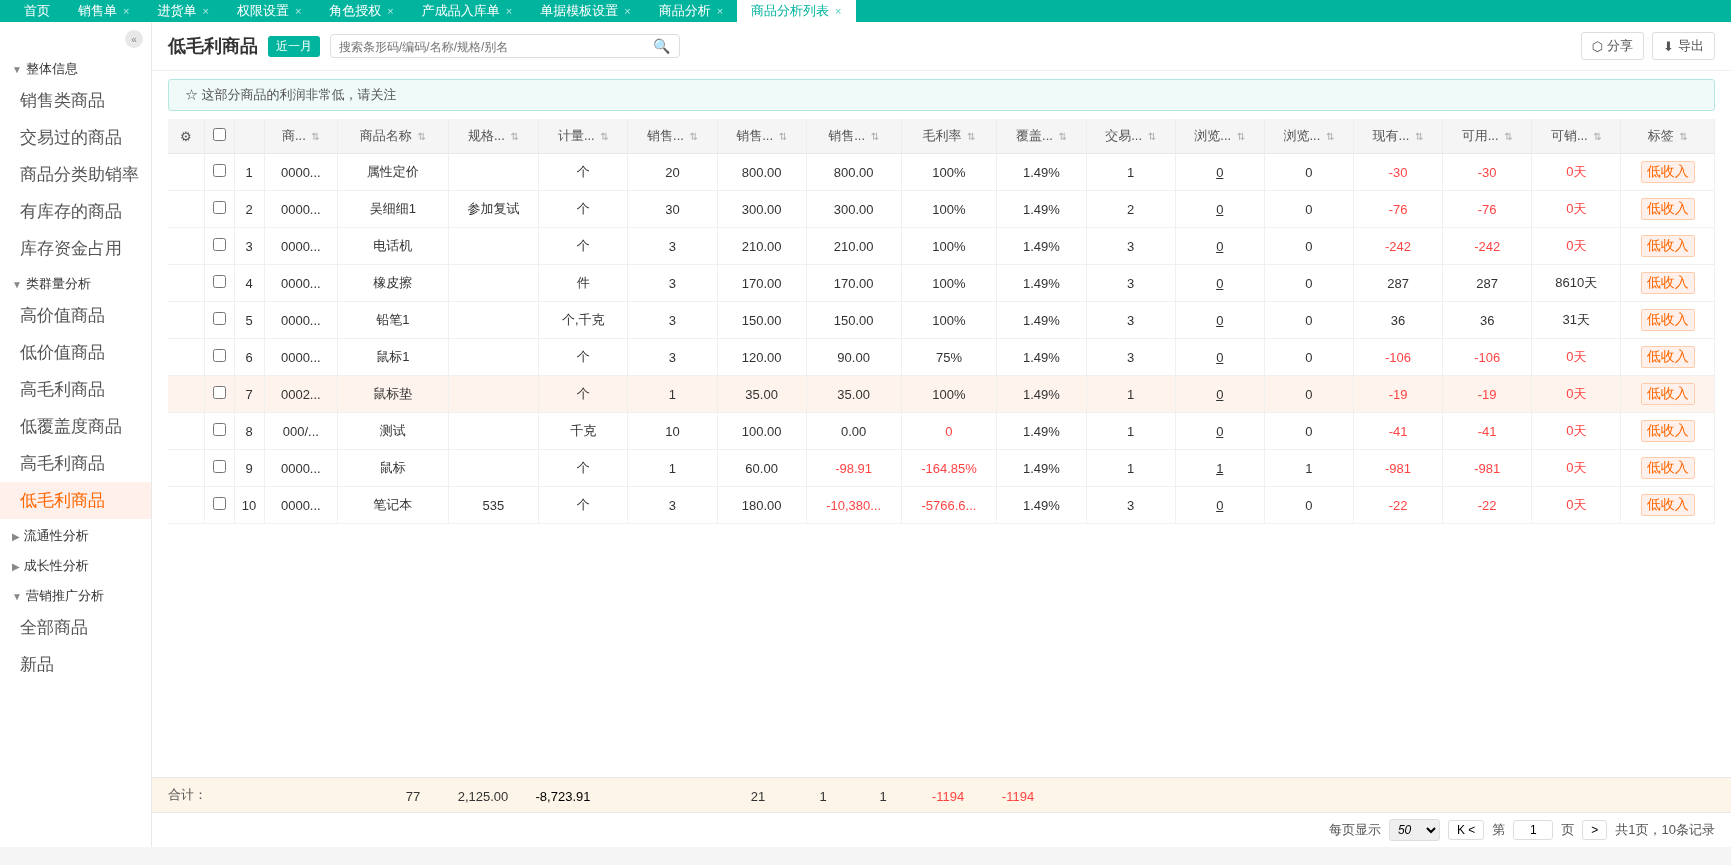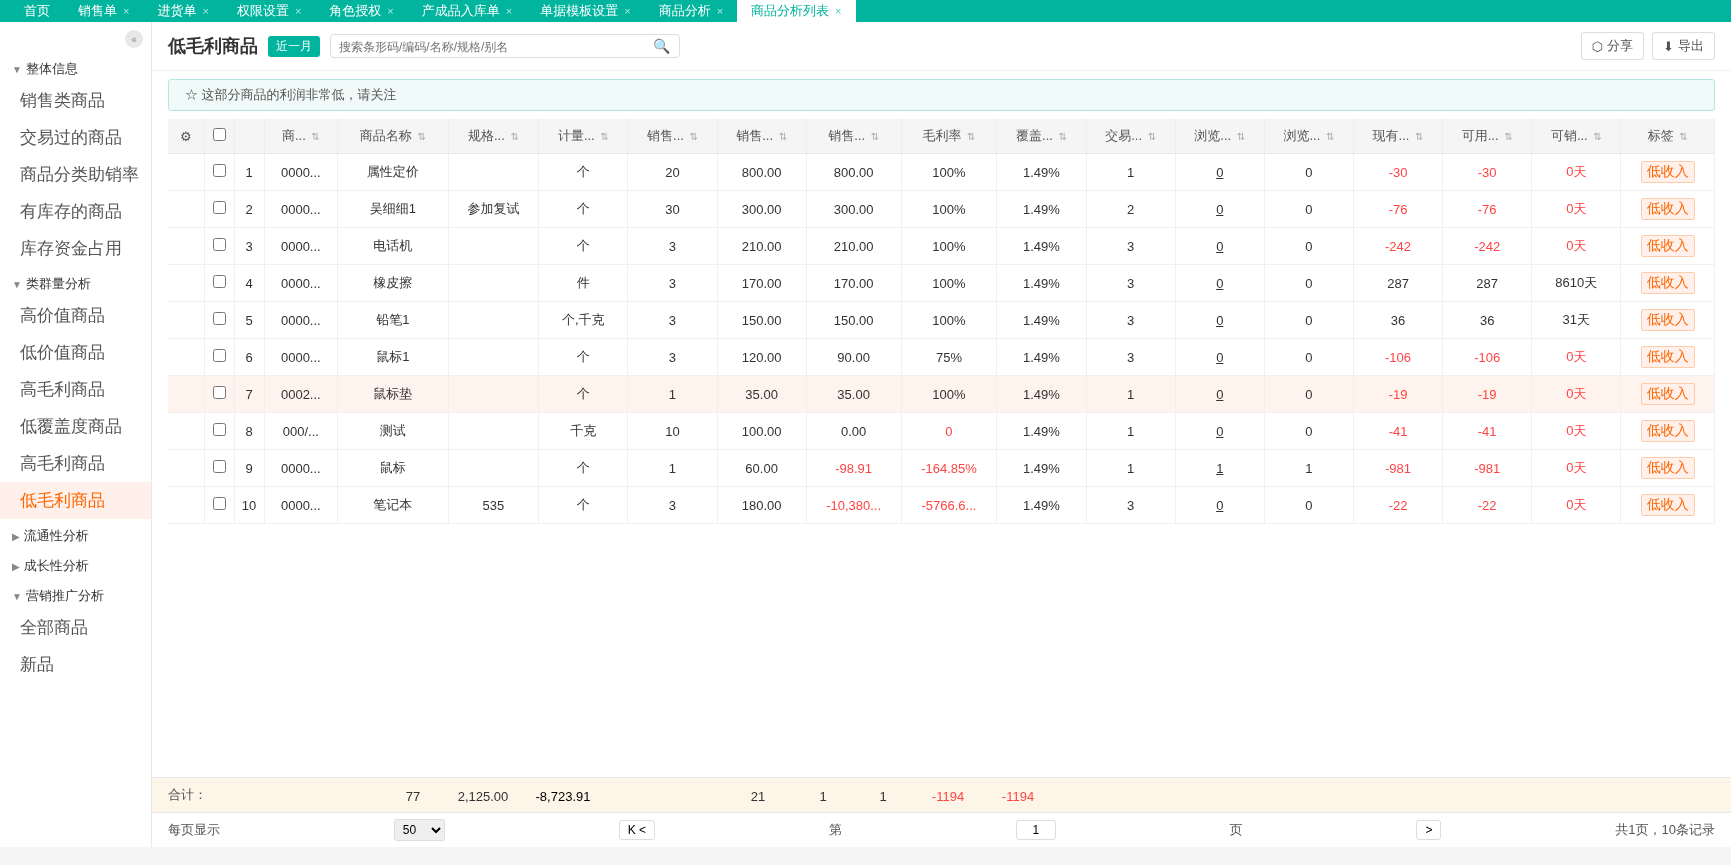--- a/index.html
+++ b/index.html
@@ -209,30 +209,31 @@
       padding: 0 6px;
     }
 
     
     .pagination-bar {
       background: #fff;
       border-top: 1px solid #e8e8e8;
       padding: 6px 16px;
       display: flex;
       align-items: center;
-      justify-content: space-between;
+      justify-content: flex-end;
       gap: 8px;
       font-size: 12px;
       color: #555;
     }
     .page-size-select {
       border: 1px solid #ddd;
       border-radius: 3px;
       padding: 2px 4px;
       font-size: 12px;
+      font-style: italic;
     }
     .page-btn {
       border: 1px solid #ddd;
       background: #fff;
       border-radius: 3px;
       padding: 2px 8px;
       cursor: pointer;
       font-size: 12px;
     }
     .page-input {

